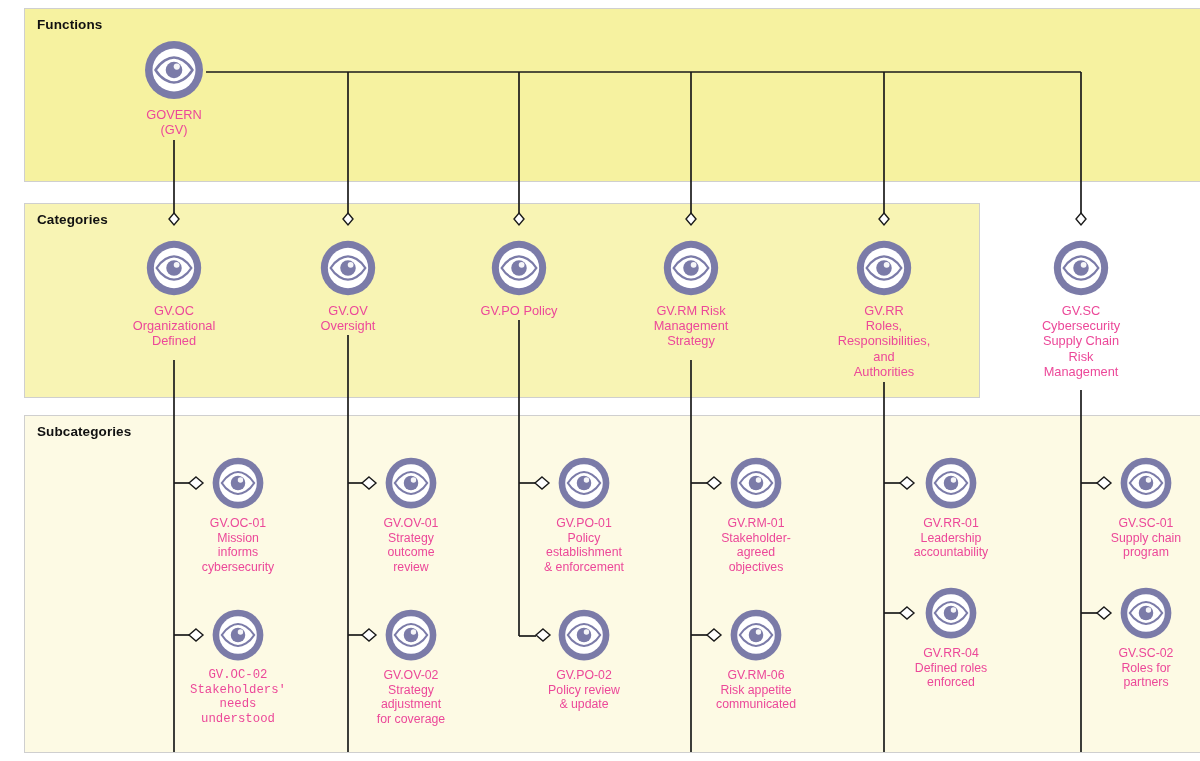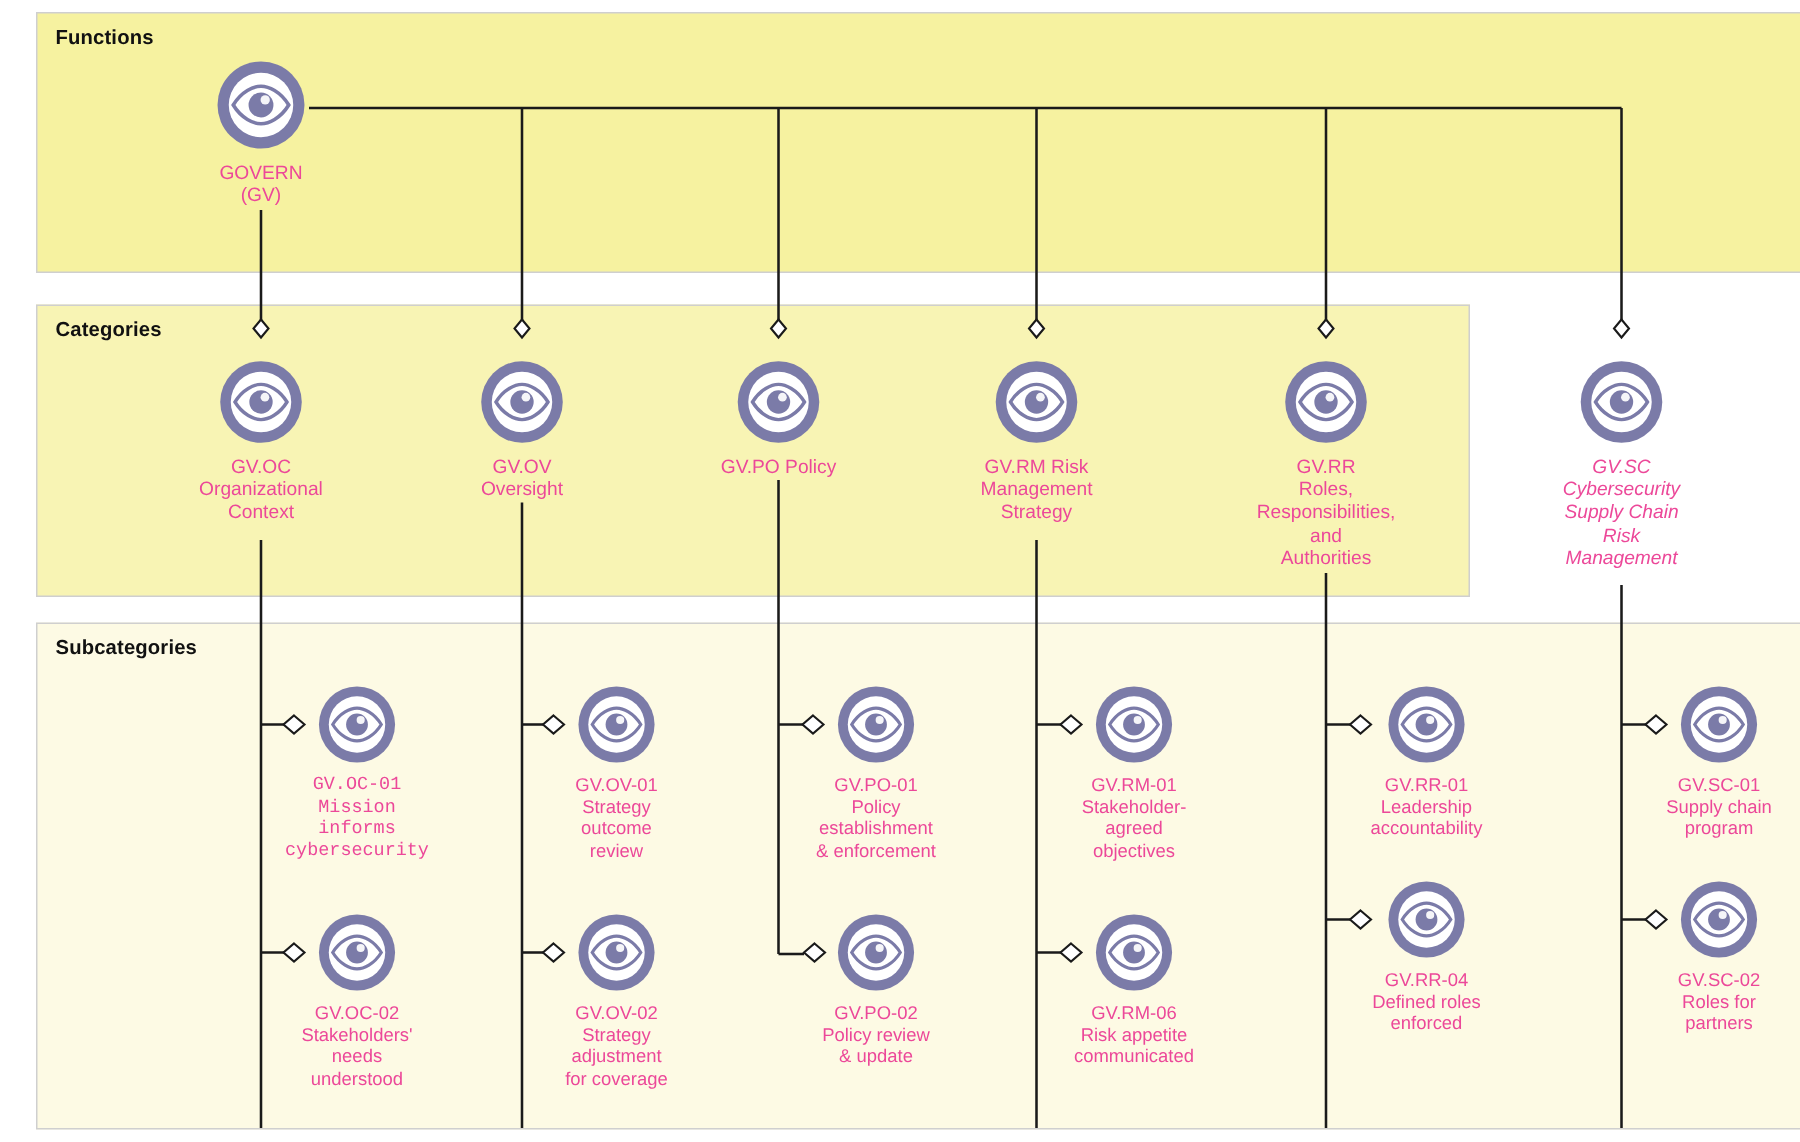--- a/index.html
+++ b/index.html
@@ -178,21 +178,21 @@
       <svg class="eye" width="60" height="60" viewBox="0 0 64 64">
         <circle cx="32" cy="32" r="29" fill="#7b7ba8"></circle>
           <circle cx="32" cy="32" r="21.5" fill="#ffffff"></circle>
         <path d="M13.5 32 C19 23 27 19.5 32 19.5 C37 19.5 45 23 50.5 32 C45 41 37 44.5 32 44.5 C27 44.5 19 41 13.5 32 Z" fill="none" stroke="#7b7ba8" stroke-width="2.4"></path>
         <circle cx="32" cy="32" r="8.3" fill="#7b7ba8"></circle>
           <circle cx="34.8" cy="28.6" r="3.1" fill="#ffffff" opacity="0.92"></circle>
       </svg>
     </span>
     <div class="caption">GV.OC
 Organizational
-Context</div>
+Defined</div>
   </div>
 
   <div class="node cat" style="left:503px; top:238px;">
     <span class="eye-wrap">
       <svg class="eye" width="60" height="60" viewBox="0 0 64 64">
         <circle cx="32" cy="32" r="29" fill="#7b7ba8"></circle>
           <circle cx="32" cy="32" r="21.5" fill="#ffffff"></circle>
         <path d="M13.5 32 C19 23 27 19.5 32 19.5 C37 19.5 45 23 50.5 32 C45 41 37 44.5 32 44.5 C27 44.5 19 41 13.5 32 Z" fill="none" stroke="#7b7ba8" stroke-width="2.4"></path>
         <circle cx="32" cy="32" r="8.3" fill="#7b7ba8"></circle>
           <circle cx="34.8" cy="28.6" r="3.1" fill="#ffffff" opacity="0.92"></circle>
@@ -240,54 +240,54 @@
           <circle cx="34.8" cy="28.6" r="3.1" fill="#ffffff" opacity="0.92"></circle>
       </svg>
     </span>
     <div class="caption">GV.RR
 Roles,
 Responsibilities,
 and
 Authorities</div>
   </div>
 
-  <div class="node cat" style="left:1065px; top:238px;font-style:italic;">
+  <div class="node cat" style="left:1065px; top:238px;">
     <span class="eye-wrap">
       <svg class="eye" width="60" height="60" viewBox="0 0 64 64">
         <circle cx="32" cy="32" r="29" fill="#7b7ba8"></circle>
           <circle cx="32" cy="32" r="21.5" fill="#ffffff"></circle>
         <path d="M13.5 32 C19 23 27 19.5 32 19.5 C37 19.5 45 23 50.5 32 C45 41 37 44.5 32 44.5 C27 44.5 19 41 13.5 32 Z" fill="none" stroke="#7b7ba8" stroke-width="2.4"></path>
         <circle cx="32" cy="32" r="8.3" fill="#7b7ba8"></circle>
           <circle cx="34.8" cy="28.6" r="3.1" fill="#ffffff" opacity="0.92"></circle>
       </svg>
     </span>
     <div class="caption">GV.SC
 Cybersecurity
 Supply Chain
 Risk
 Management</div>
   </div>
 
-  <div class="node sub" style="left:222px; top:455px;font-family:Liberation Mono, monospace;">
+  <div class="node sub" style="left:222px; top:455px;">
     <span class="eye-wrap">
       <svg class="eye" width="56" height="56" viewBox="0 0 64 64">
         <circle cx="32" cy="32" r="29" fill="#7b7ba8"></circle>
           <circle cx="32" cy="32" r="21.5" fill="#ffffff"></circle>
         <path d="M13.5 32 C19 23 27 19.5 32 19.5 C37 19.5 45 23 50.5 32 C45 41 37 44.5 32 44.5 C27 44.5 19 41 13.5 32 Z" fill="none" stroke="#7b7ba8" stroke-width="2.4"></path>
         <circle cx="32" cy="32" r="8.3" fill="#7b7ba8"></circle>
           <circle cx="34.8" cy="28.6" r="3.1" fill="#ffffff" opacity="0.92"></circle>
       </svg>
     </span>
     <div class="caption">GV.OC-01
 Mission
 informs
 cybersecurity</div>
   </div>
 
-  <div class="node sub" style="left:222px; top:607px;">
+  <div class="node sub" style="left:222px; top:607px;font-family:Liberation Mono, monospace;">
     <span class="eye-wrap">
       <svg class="eye" width="56" height="56" viewBox="0 0 64 64">
         <circle cx="32" cy="32" r="29" fill="#7b7ba8"></circle>
           <circle cx="32" cy="32" r="21.5" fill="#ffffff"></circle>
         <path d="M13.5 32 C19 23 27 19.5 32 19.5 C37 19.5 45 23 50.5 32 C45 41 37 44.5 32 44.5 C27 44.5 19 41 13.5 32 Z" fill="none" stroke="#7b7ba8" stroke-width="2.4"></path>
         <circle cx="32" cy="32" r="8.3" fill="#7b7ba8"></circle>
           <circle cx="34.8" cy="28.6" r="3.1" fill="#ffffff" opacity="0.92"></circle>
       </svg>
     </span>
     <div class="caption">GV.OC-02

